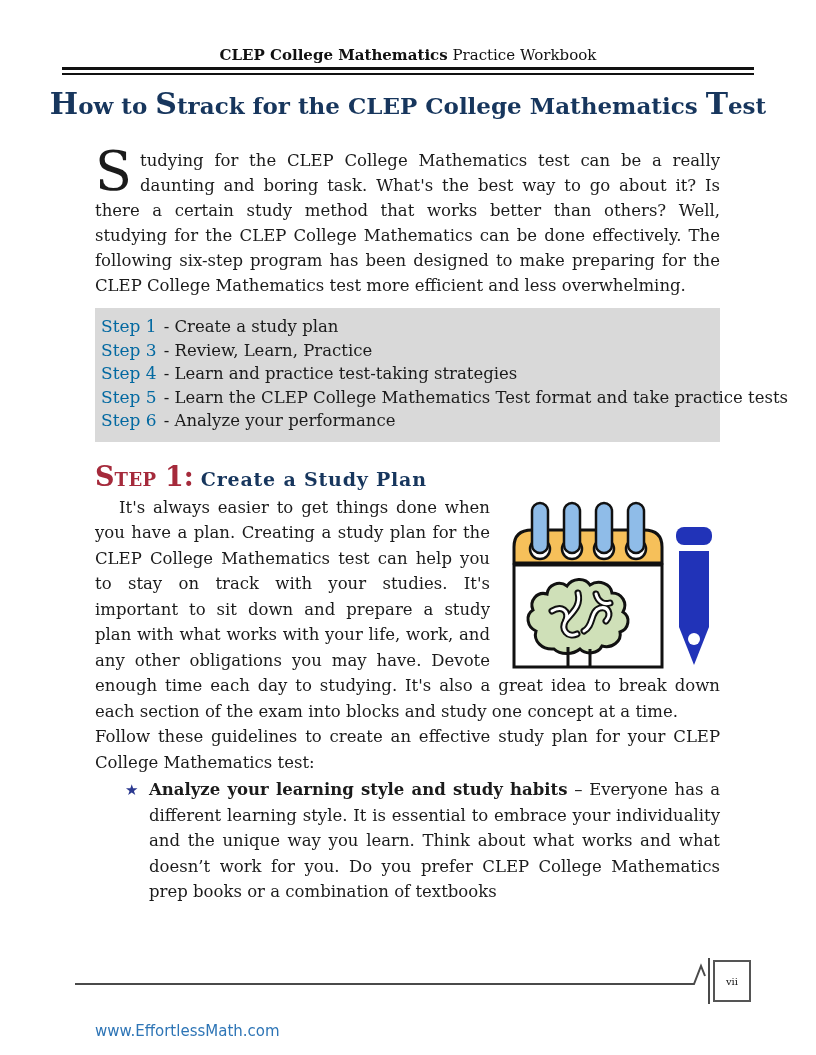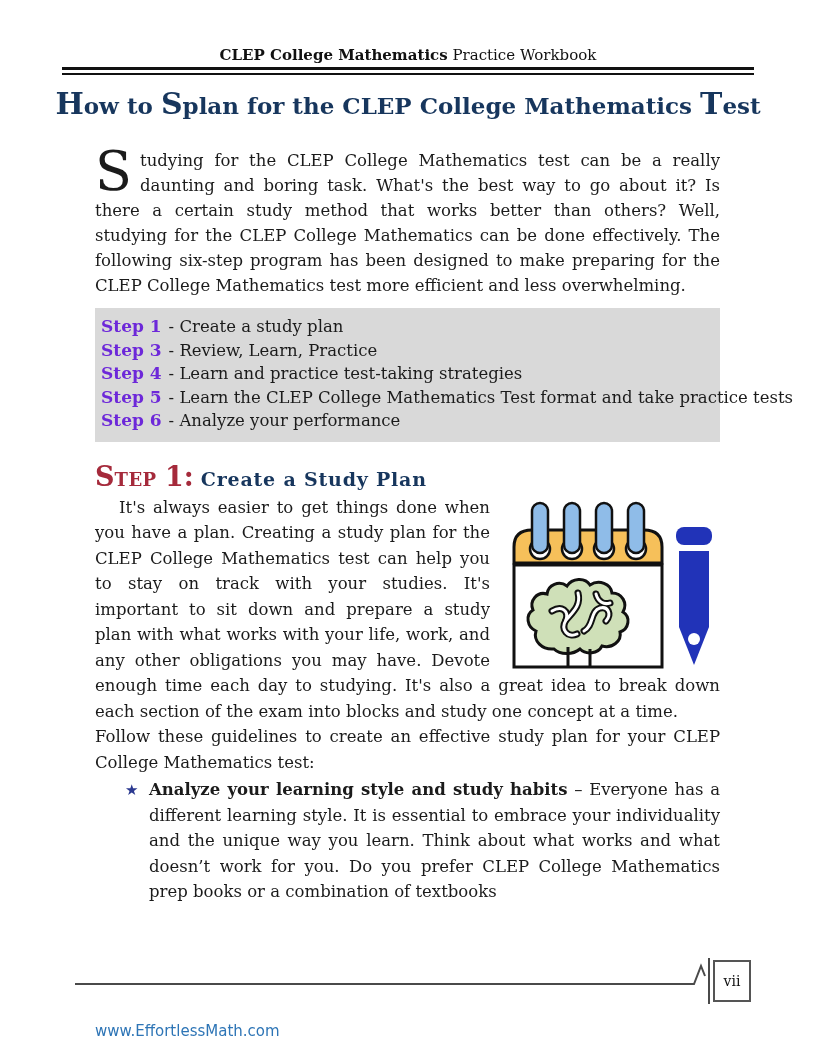--- a/index.html
+++ b/index.html
@@ -30,21 +30,21 @@
   .content { position:absolute; left:95px; width:625px; top:148px; }
 
   .intro { text-align:justify; font-size:16.5px; line-height:25px; margin:0; }
   .dropcap {
     float:left; font-size:54px; line-height:44px; padding:2px 8px 0 0;
     font-weight:normal;
   }
 
   .steps-box { background:#D9D9D9; margin-top:10px; padding:7px 12px 9px 6px; }
   .step-row { font-size:16.5px; line-height:23.5px; white-space:nowrap; }
-  .step-label { color:#6d28d9; font-weight:bold; margin-right:7px; font-size:17px; }
+  .step-label { color:#0369a1; font-weight:normal; margin-right:7px; font-size:17px; }
 
   .step-heading { margin:20px 0 0 0; line-height:30px; }
   .sh-red  { color:#A52A3B; font-weight:bold; }
   .sh-big  { font-size:27px; }
   .sh-caps { font-size:18px; letter-spacing:0.5px; }
   .sh-title{ color:#17365D; font-weight:bold; font-size:19px; letter-spacing:0.8px; margin-left:7px; }
 
   .para { margin:0; text-align:justify; font-size:16.5px; line-height:25.5px; }
   .indent { text-indent:24px; }
 
@@ -55,39 +55,39 @@
   .bullet-text { flex:1; margin:0; text-align:justify; font-size:16.5px; line-height:25.5px; }
   .bullet-text b { font-weight:bold; }
 
   
   .footer-rule { position:absolute; top:983px; left:75px; width:612px; border-top:2px solid #4a4a4a; }
   .footer-zigzag { position:absolute; left:686px; top:962px; }
   .footer-tick { position:absolute; left:708px; top:958px; height:46px; border-left:2px solid #4a4a4a; }
   .page-number-box {
     position:absolute; left:713px; top:960px; width:34px; height:38px;
     border:2px solid #555; display:flex; align-items:center; justify-content:center;
-    font-size:14px; color:#111; background:#fff;
+    font-size:10px; color:#111; background:#fff;
   }
   .website {
     position:absolute; left:95px; top:1022px; color:#2E75B6;
     font-family:"DejaVu Sans", sans-serif; font-size:15px; text-decoration:none;
   }
 </style>
 </head>
 <body>
 
 <div class="page">
 
   <div class="running-header">
     <span class="rh-bold">CLEP College Mathematics</span><span> Practice Workbook</span>
   </div>
   <div class="double-rule"></div>
 
   <h1 class="page-title">
-    <span class="big">H</span><span>ow to </span><span class="big">S</span><span>plan for the CLEP College Mathematics </span><span class="big">T</span><span>est</span>
+    <span class="big">H</span><span>ow to </span><span class="big">S</span><span>track for the CLEP College Mathematics </span><span class="big">T</span><span>est</span>
   </h1>
 
   <div class="content">
 
     <p class="intro">
       <span class="dropcap">S</span><span>tudying for the CLEP College Mathematics test can be a really daunting and boring task. What's the best way to go about it? Is there a certain study method that works better than others? Well, studying for the CLEP College Mathematics can be done effectively. The following six-step program has been designed to make preparing for the CLEP College Mathematics test more efficient and less overwhelming.</span>
     </p>
 
     <div class="steps-box">
       <div class="step-row"><span class="step-label">Step 1</span><span>- Create a study plan</span></div>

